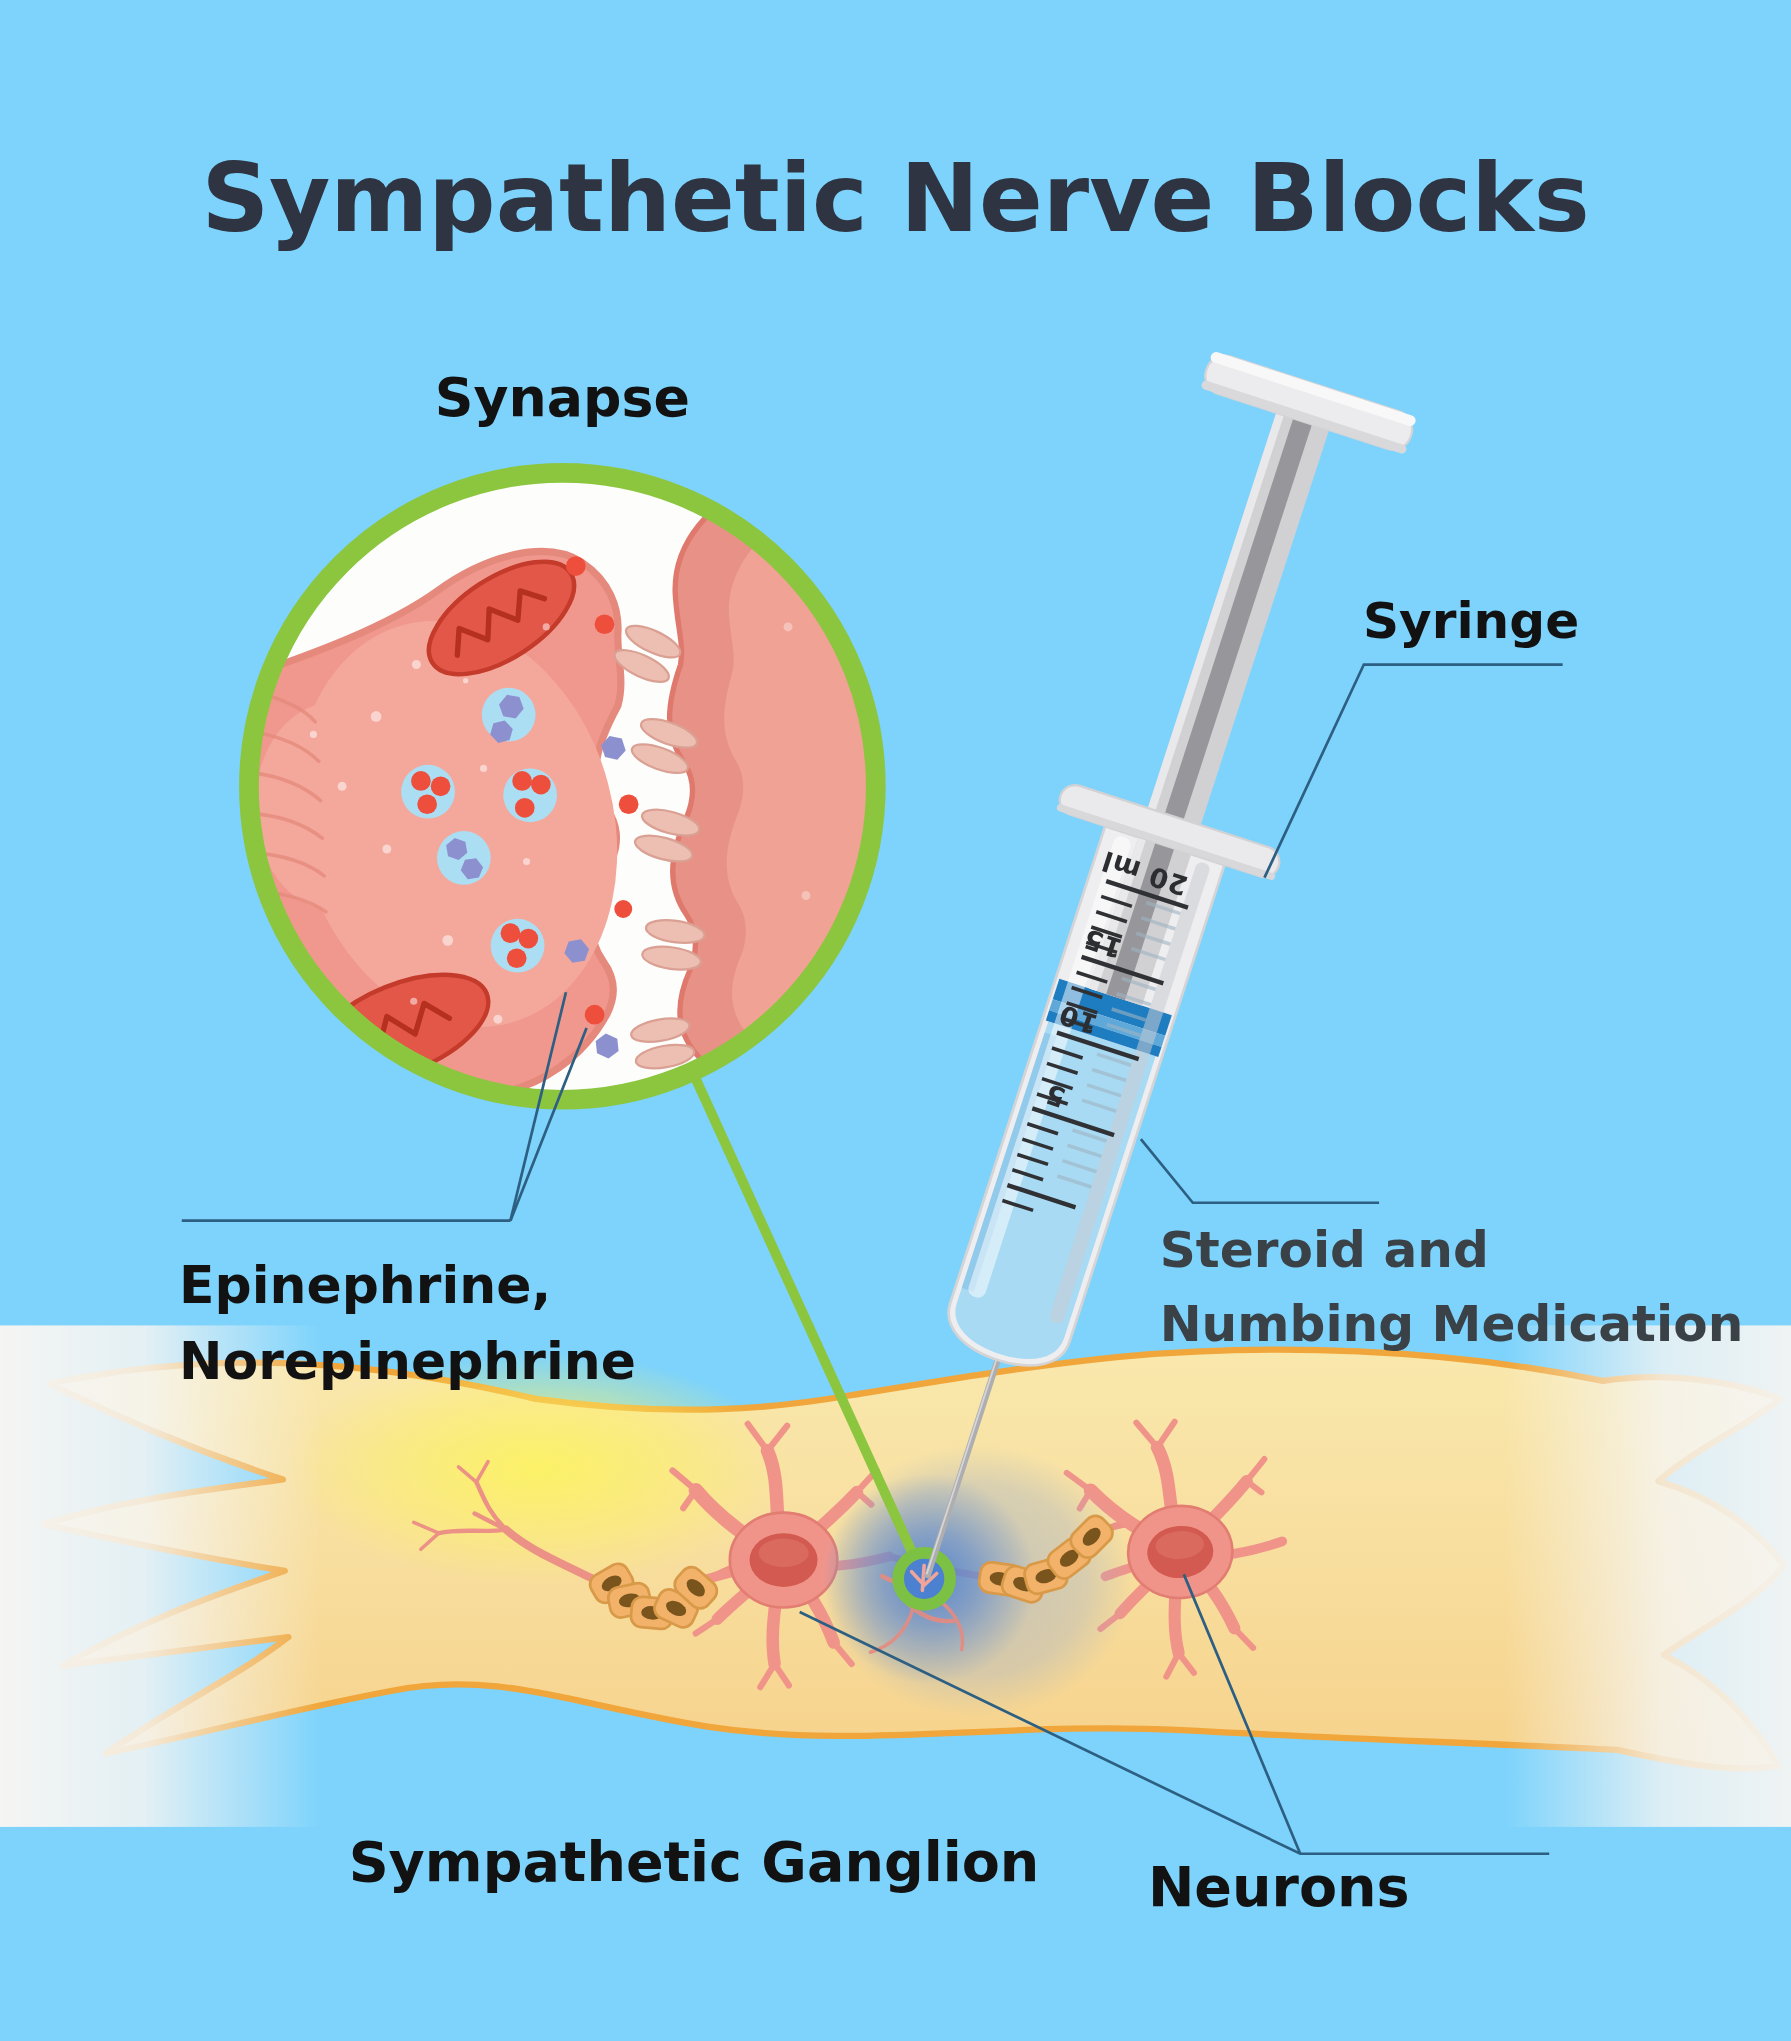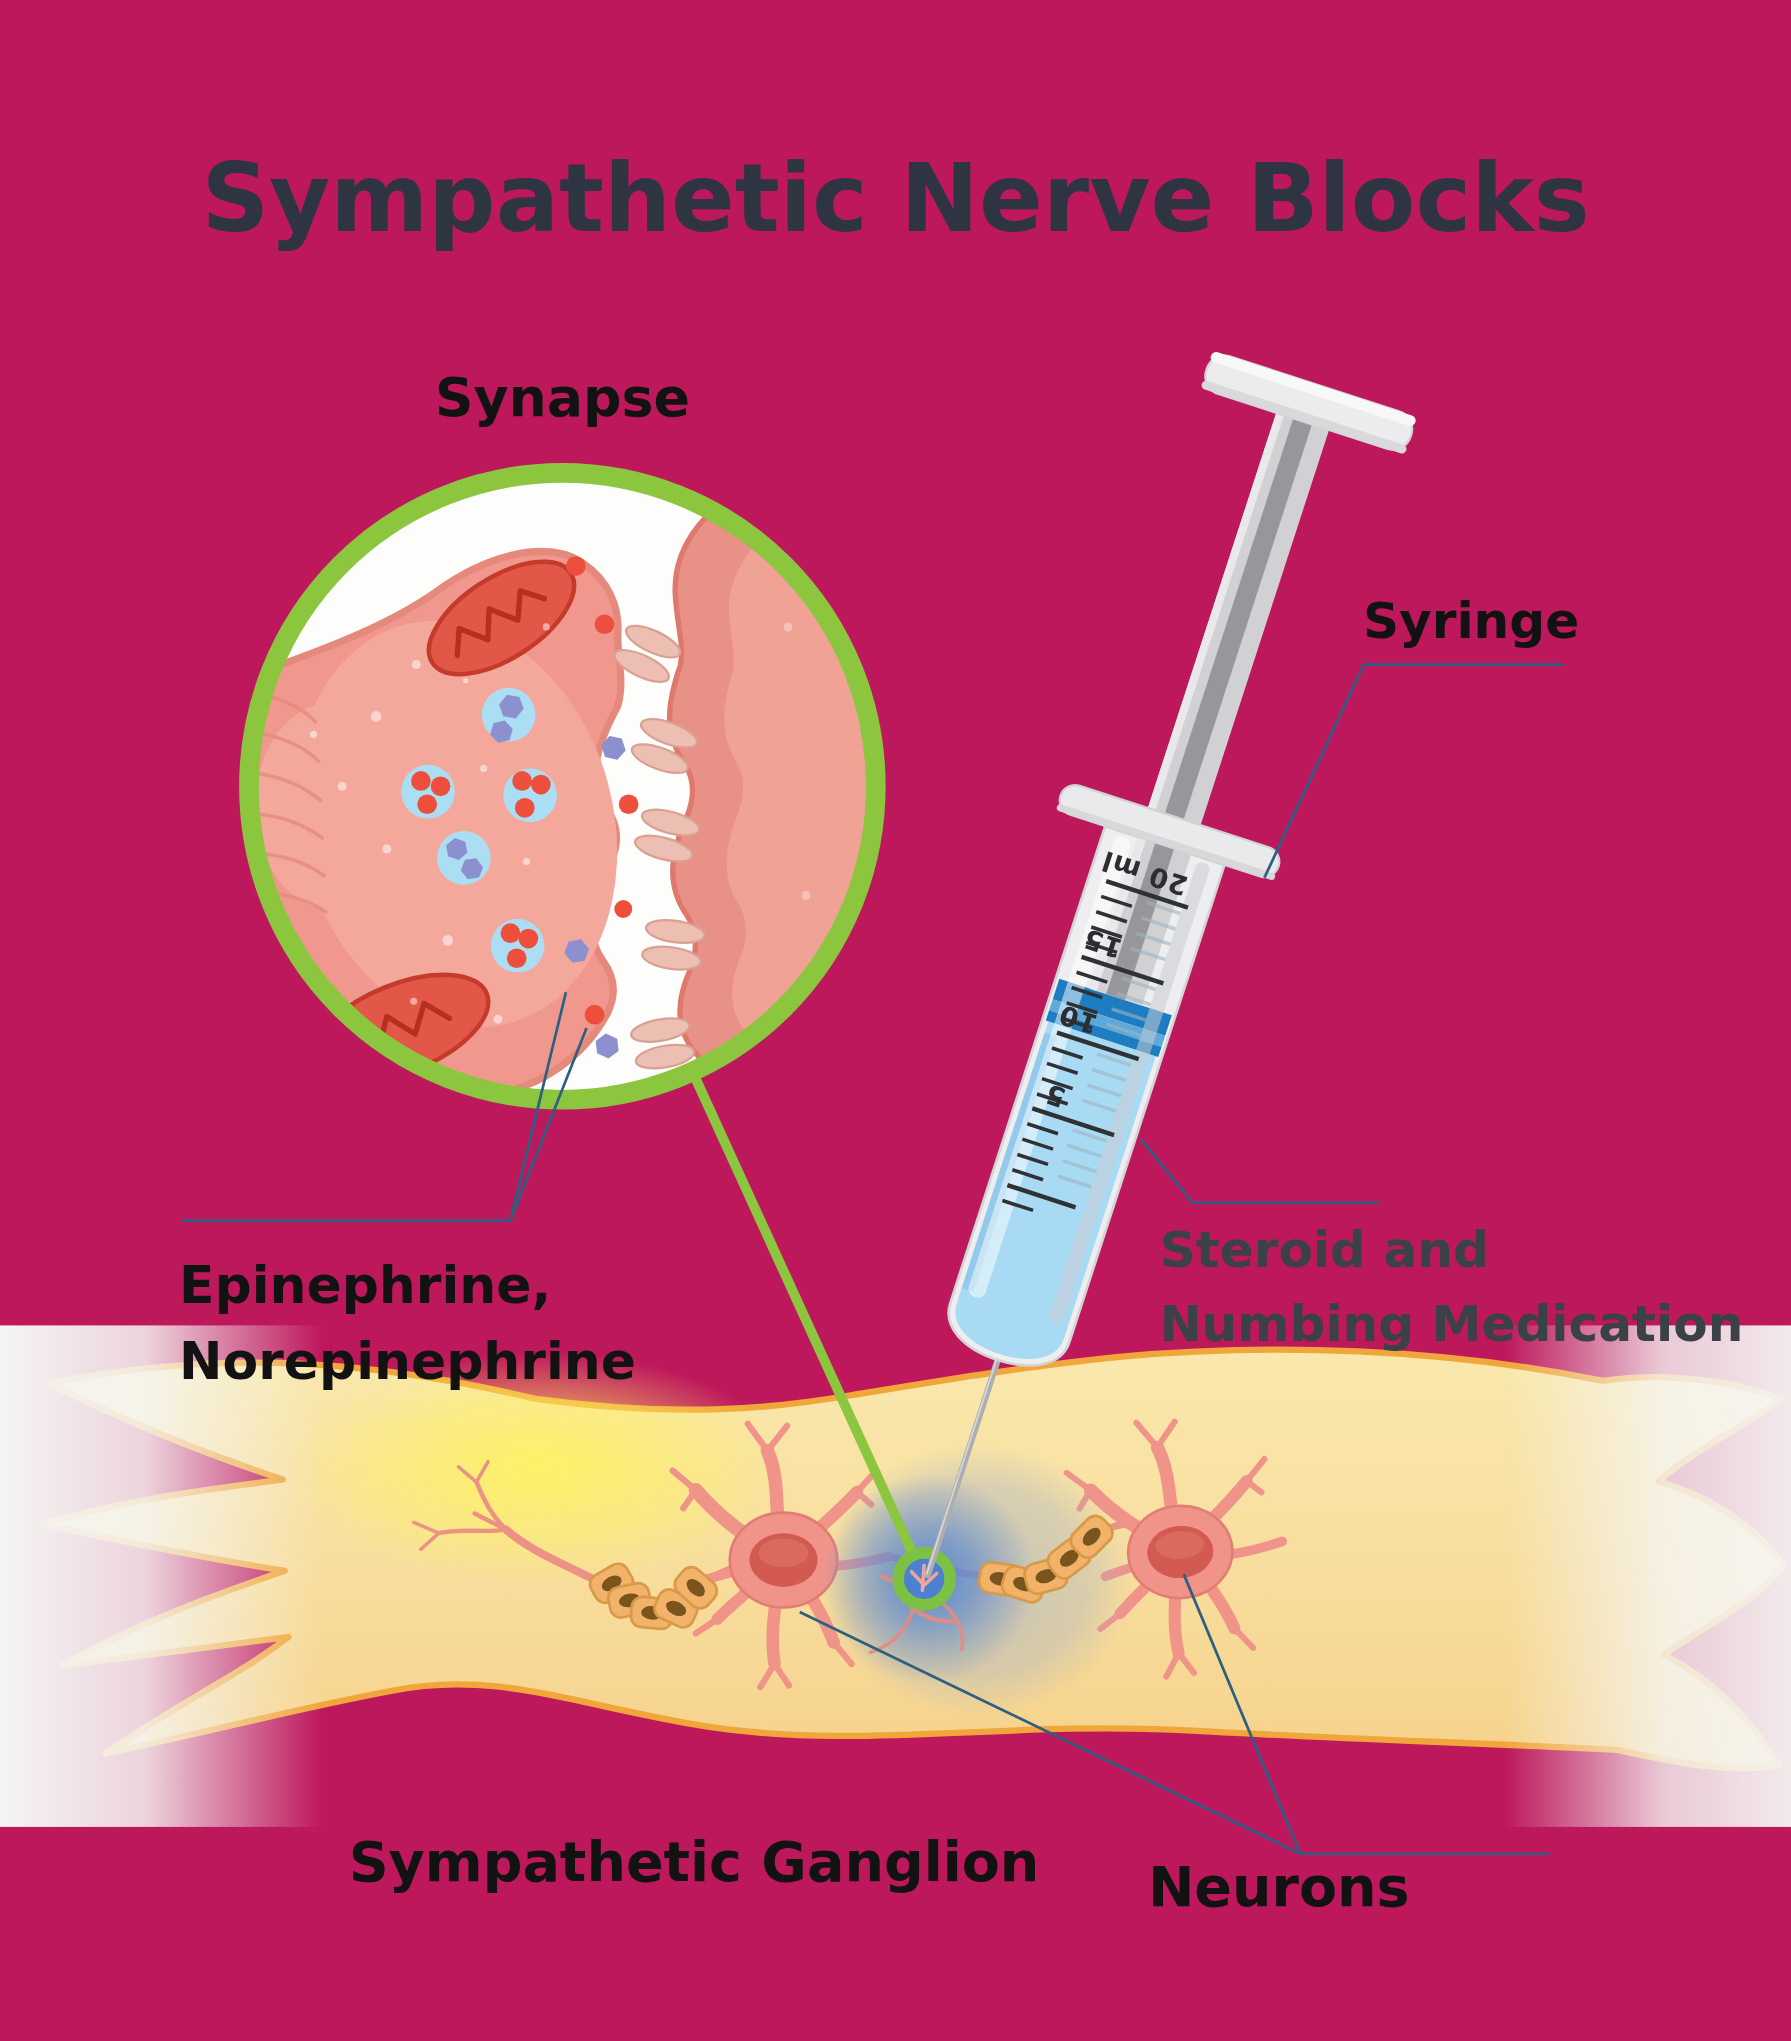--- a/index.html
+++ b/index.html
@@ -1,16 +1,16 @@
 <!DOCTYPE html>
 <html style="font-size:14.3px"><head>
 <meta charset="utf-8">
 <style>
   html,body{margin:0;padding:0;background:#f5f5f3;}
-  .stage{position:relative;width:1791px;height:2041px;background:#be185d;overflow:hidden;}
+  .stage{position:relative;width:1791px;height:2041px;background:#7dd3fc;overflow:hidden;}
   svg{display:block;}
   .title{font-family:"DejaVu Sans","Liberation Sans",sans-serif;font-weight:700;font-size:105px;fill:#2e3442;}
   .lbl{font-family:"DejaVu Sans","Liberation Sans",sans-serif;font-weight:700;fill:#121212;}
   .lbl.dark{fill:#3a4147;}
   .tickLabel{font-family:"DejaVu Sans","Liberation Sans",sans-serif;font-weight:600;font-size:30px;fill:#2b2d30;letter-spacing:1px;}
 </style>
 </head>
 <body>
 
 <div class="stage">

